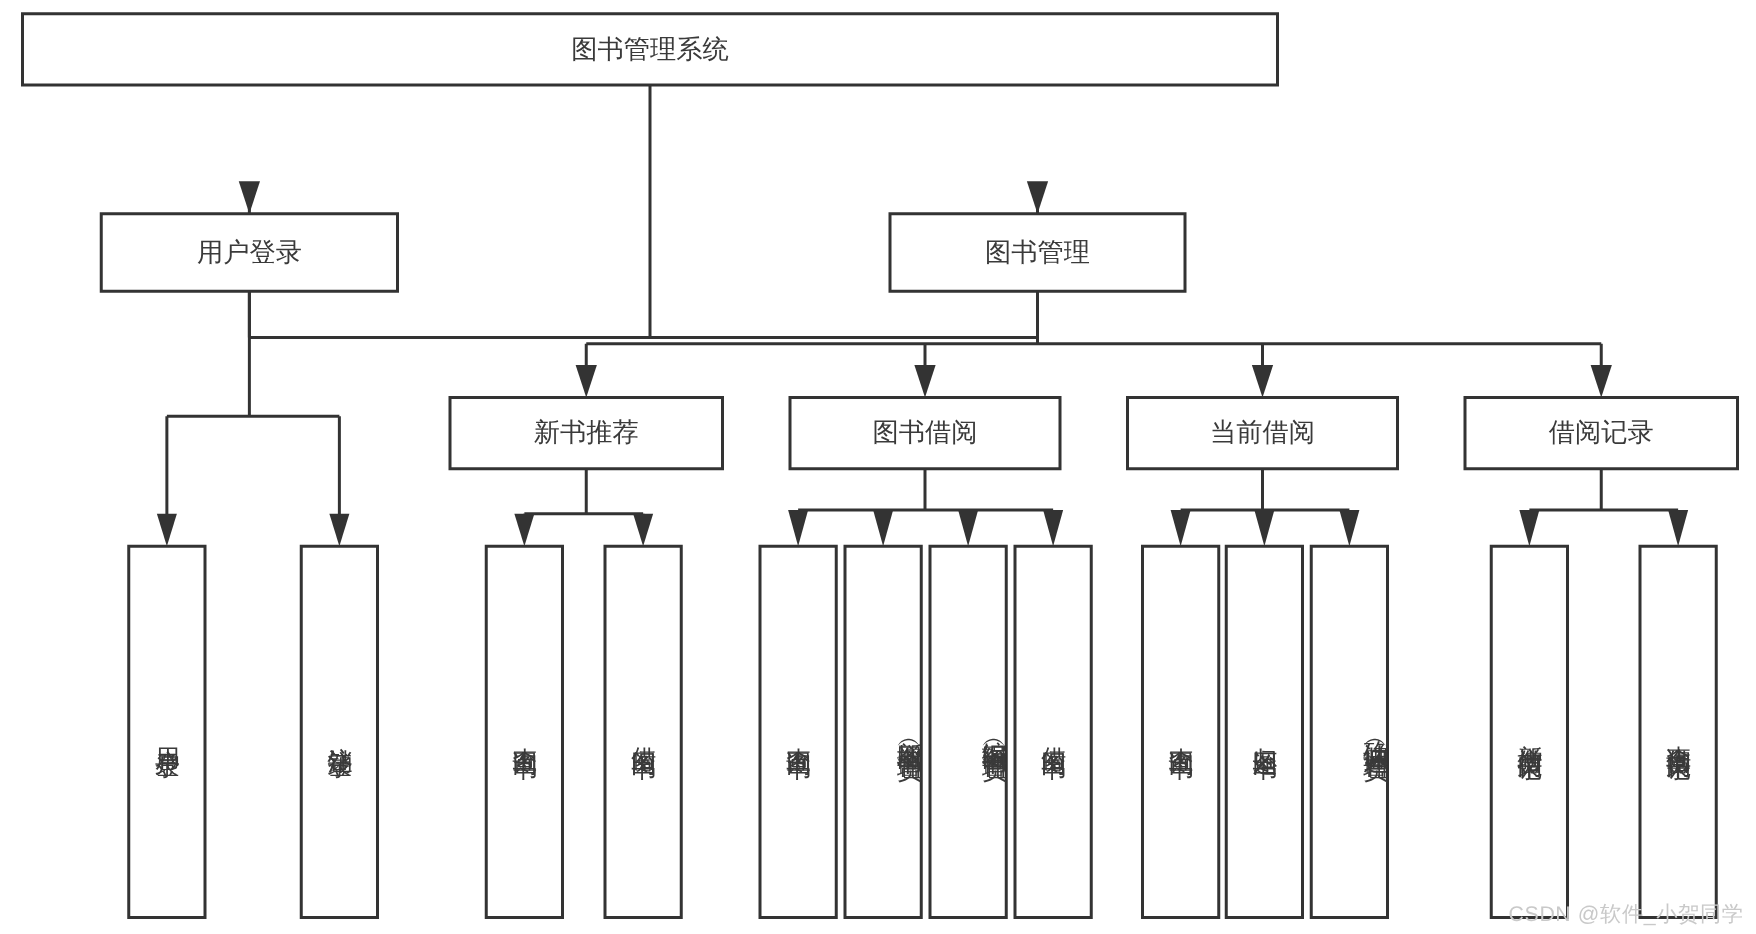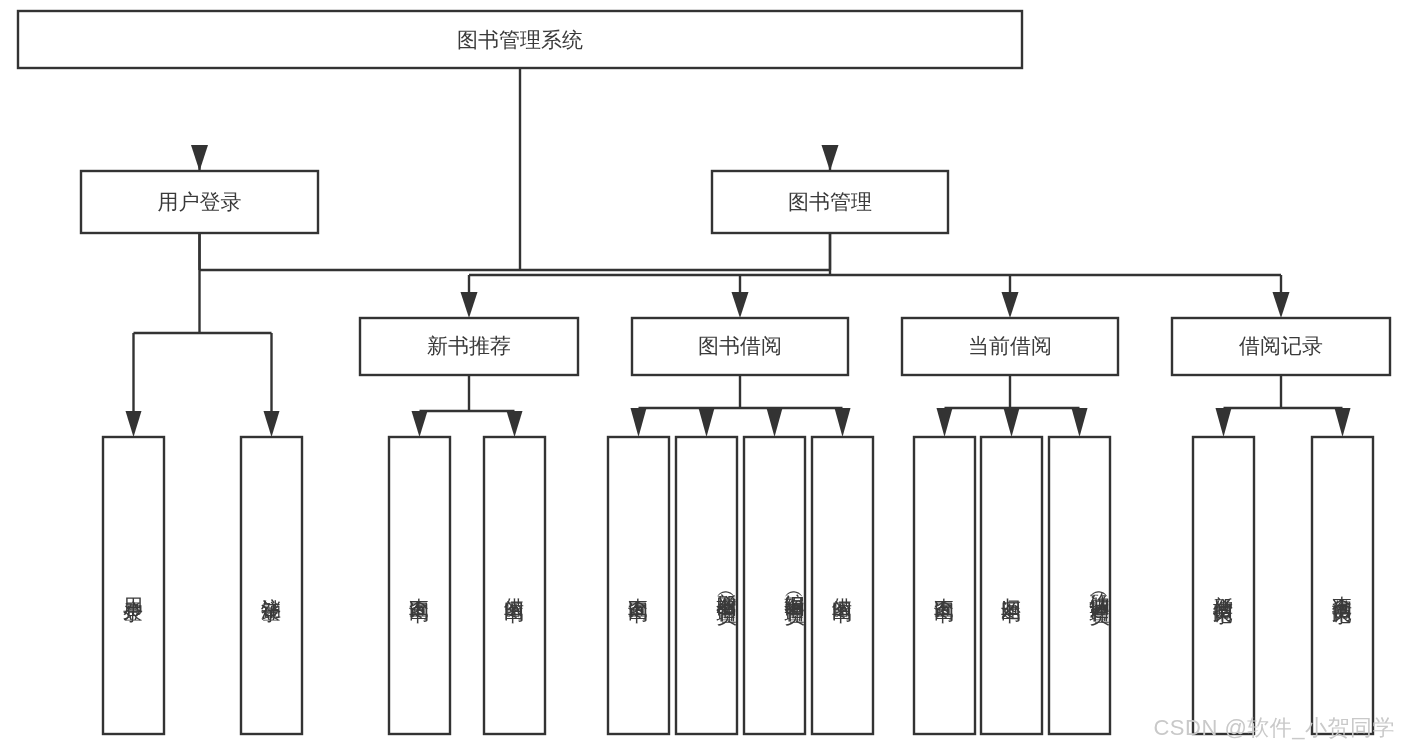--- a/index.html
+++ b/index.html
@@ -63,21 +63,21 @@
     line-height: 1;
     white-space: nowrap;
     pointer-events: none;
   }
   .watermark {
     position: absolute;
     right: 10px;
     bottom: 4px;
     color: #c9c9c9;
     font-family: "Liberation Sans", "DejaVu Sans", sans-serif;
-    font-size: 22px;
+    font-size: 17px;
     letter-spacing: 0.5px;
     white-space: nowrap;
   }
 </style>
 </head>
 <body>
 
 <div id="diagram-root">
 
   <svg id="diagram-svg" viewBox="0 0 1405 747" xmlns="http://www.w3.org/2000/svg">

